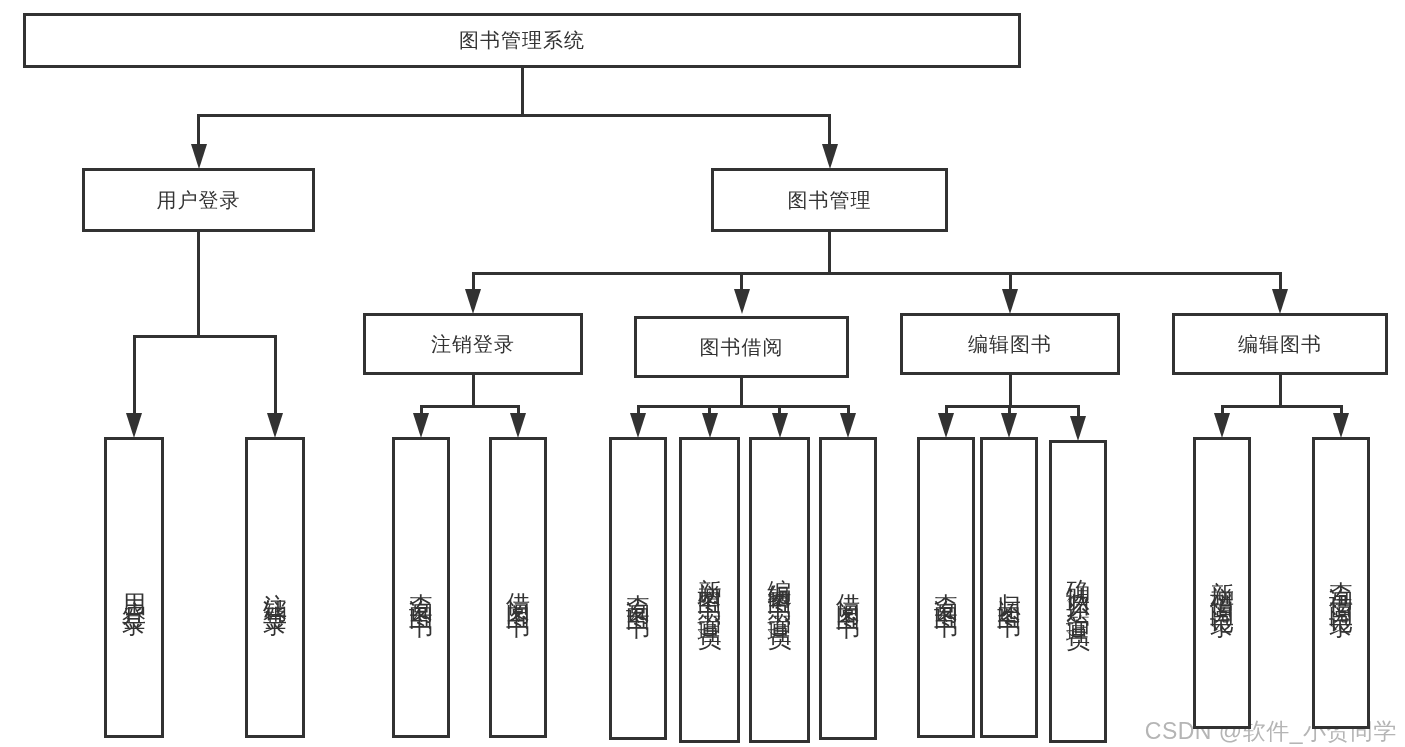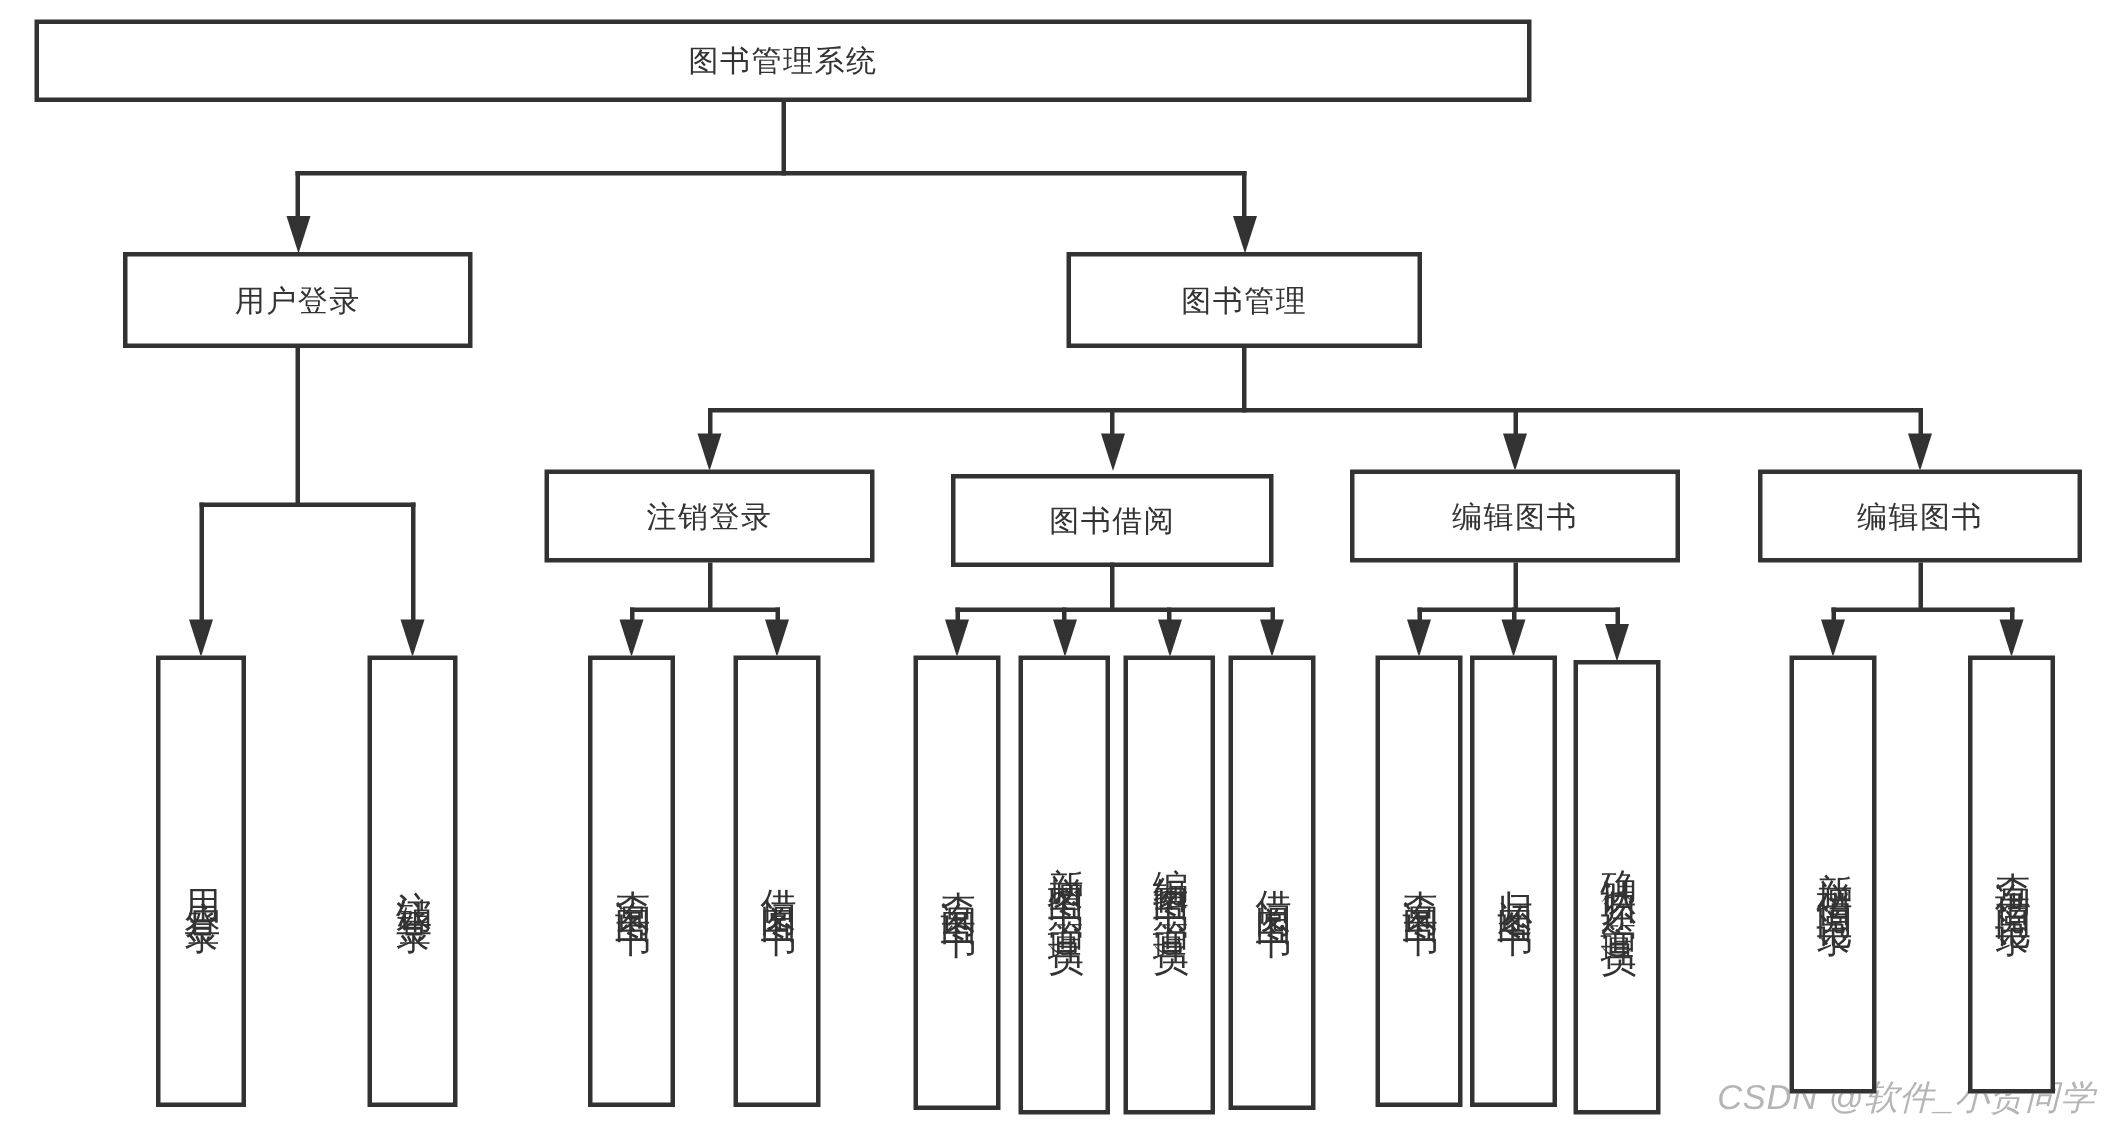--- a/index.html
+++ b/index.html
@@ -52,21 +52,20 @@
     border-right: 8px solid transparent;
     border-top: 25px solid var(--stroke);
   }
   .watermark {
     position: absolute;
     color: var(--wm);
     font-size: 23px;
     letter-spacing: 0.5px;
     mix-blend-mode: multiply;
     white-space: nowrap;
-    font-style: italic;
   }
 </style>
 </head>
 <body>
 
 <div class="canvas" id="diagram">
   <div class="watermark" style="top:716px; right:8px;">CSDN @软件_小贺同学</div>
 <div class="node" style="left: 23px; top: 13px; width: 998px; height: 55px;">图书管理系统</div>
     <div class="seg" style="left: 520.5px; top: 68px; width: 3px; height: 49px;"></div>
     <div class="seg" style="left: 197px; top: 114px; width: 634px; height: 3px;"></div>

